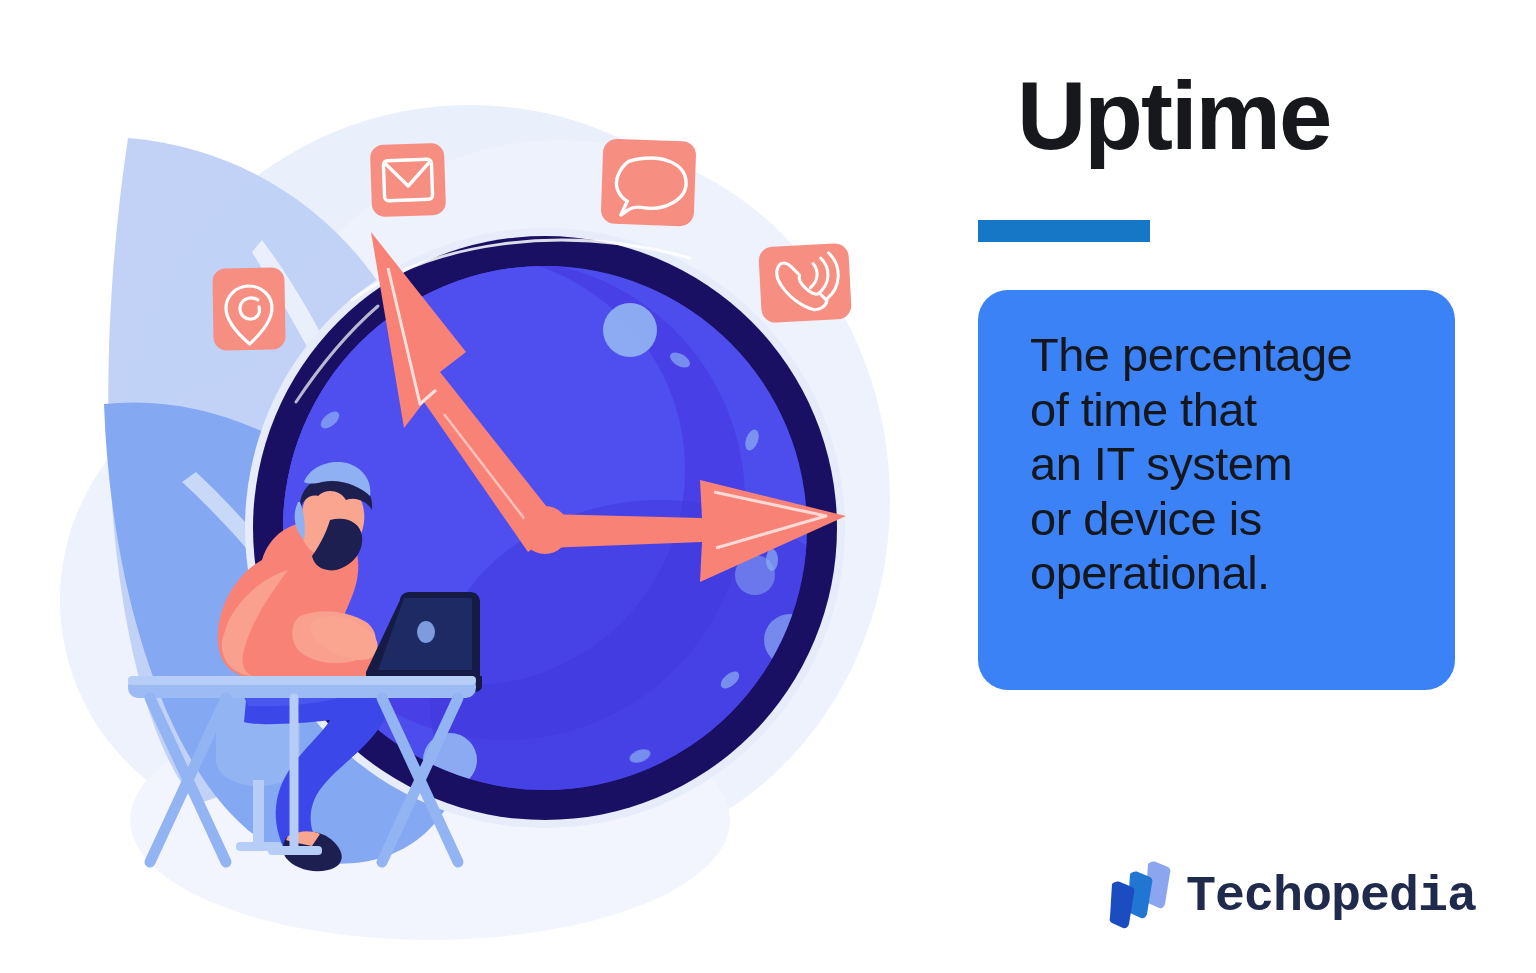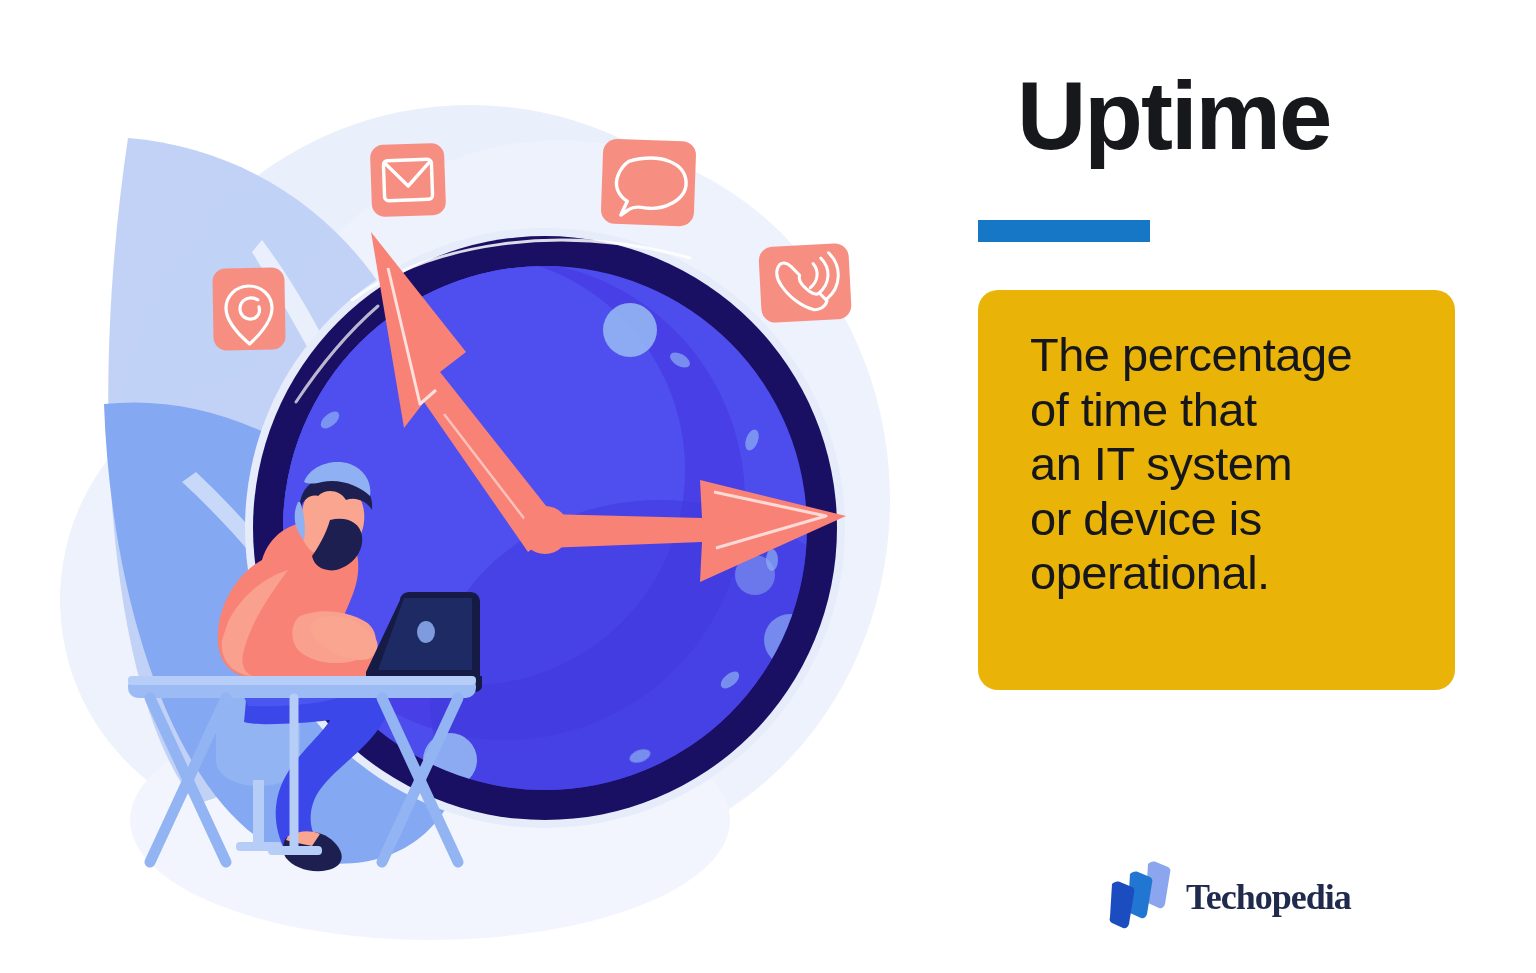--- a/index.html
+++ b/index.html
@@ -63,22 +63,22 @@
     width: 172px;
     height: 22px;
     background: #1577c6;
   }
   #definition-card {
     position: absolute;
     left: 18px;
     top: 290px;
     width: 477px;
     height: 400px;
-    background: #eab308;
-    border-radius: 20px;
+    background: #3b82f6;
+    border-radius: 30px;
     box-sizing: border-box;
     padding: 38px 42px 0 52px;
   }
   #definition-text {
     font-size: 47px;
     line-height: 1.16;
     color: #15171c;
     font-family: "Liberation Sans", sans-serif;
     letter-spacing: -0.5px;
     white-space: pre-line;
@@ -88,25 +88,25 @@
   #logo {
     position: absolute;
     left: 148px;
     top: 860px;
     display: flex;
     align-items: center;
     gap: 14px;
   }
   #logo-mark { width: 64px; height: 74px; display: block; }
   #logo-text {
-    font-size: 36px;
+    font-size: 50px;
     font-weight: bold;
     color: #1f2a4d;
     letter-spacing: -1px;
-    font-family: Liberation Serif, serif;
+    font-family: Liberation Mono, monospace;
     line-height: 1;
   }
 </style>
 </head>
 <body>
 
 <div id="canvas">
 
   <div id="illustration">
     <svg viewBox="0 0 940 973" xmlns="http://www.w3.org/2000/svg">

